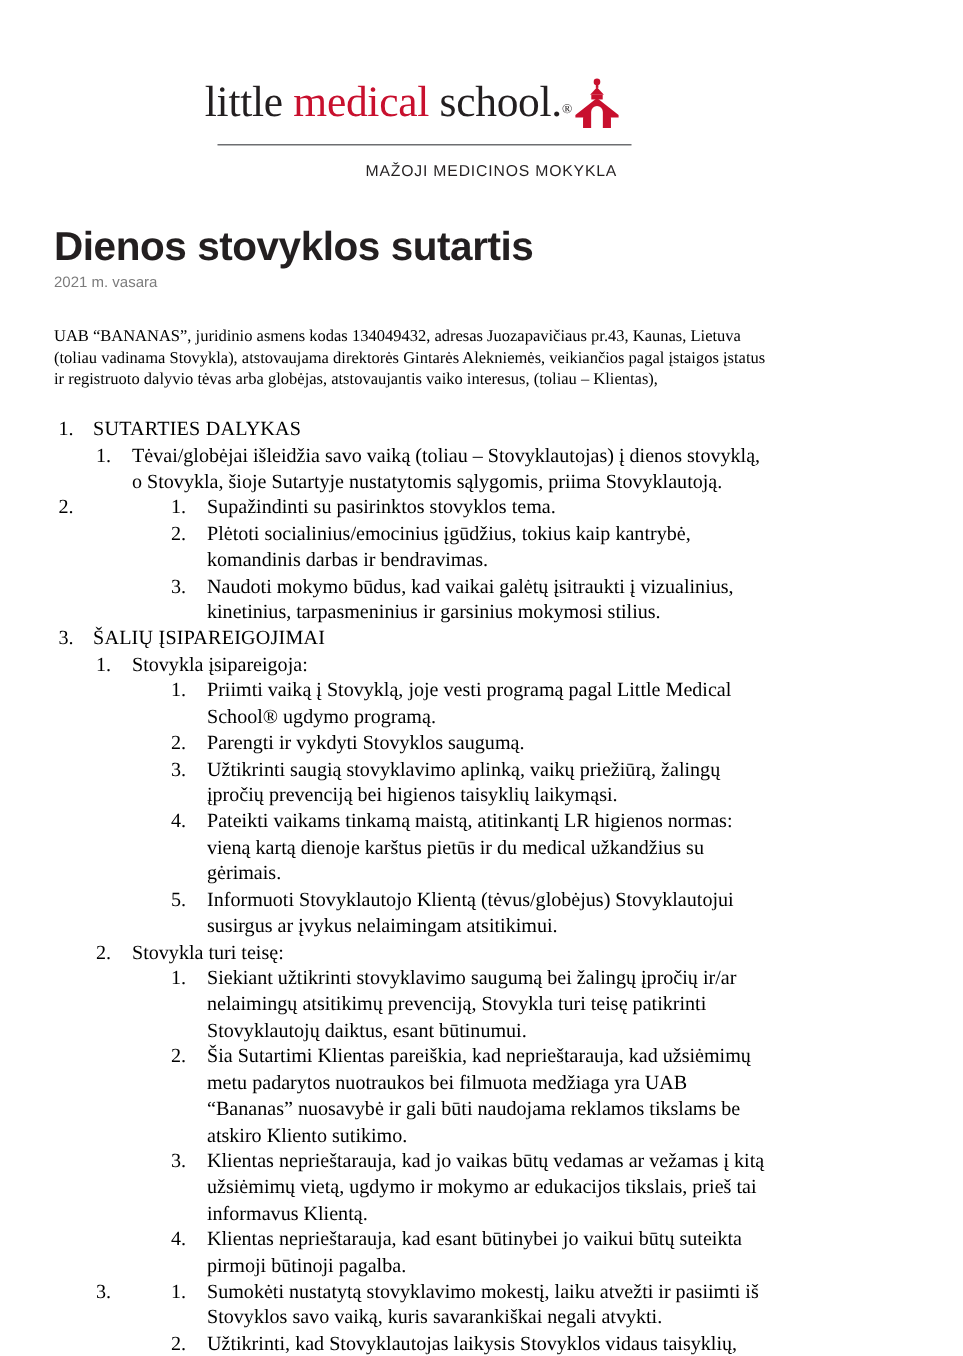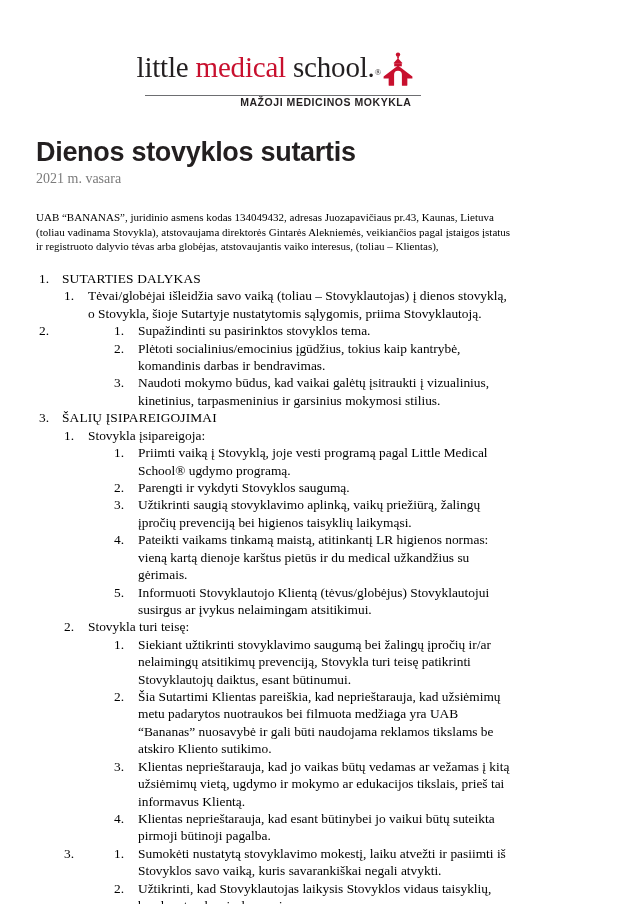--- a/index.html
+++ b/index.html
@@ -62,44 +62,44 @@
   }
   .logo-rule {
     height: 1px;
     background: #6d6e71;
     margin: 4px 0 0 8px;
     width: 100%;
   }
   .logo-tagline {
     font-family: "Liberation Sans", "DejaVu Sans", sans-serif;
     font-size: 10.5px;
-    font-weight: bold;
+    font-weight: normal;
     letter-spacing: 0.55px;
     color: #231f20;
-    margin-top: 0;
+    margin-top: 11px;
     text-align: right;
     padding-right: 2px;
   }
 
   
   .title-block {
     margin-top: 27px;
   }
   .doc-title {
     font-family: "Liberation Sans", "DejaVu Sans", sans-serif;
     font-size: 27px;
     font-weight: bold;
     color: #231f20;
     letter-spacing: -0.3px;
     margin: 0;
     line-height: 1.12;
   }
   .doc-subtitle {
-    font-family: Liberation Serif, serif;
-    font-size: 14px;
+    font-family: Liberation Sans, sans-serif;
+    font-size: 10px;
     color: #7b7b7b;
     margin: 4px 0 0 0;
     line-height: 1.2;
   }
 
   
   .intro {
     margin: 22px 0 0 0;
     font-size: 11px;
     line-height: 1.33;

